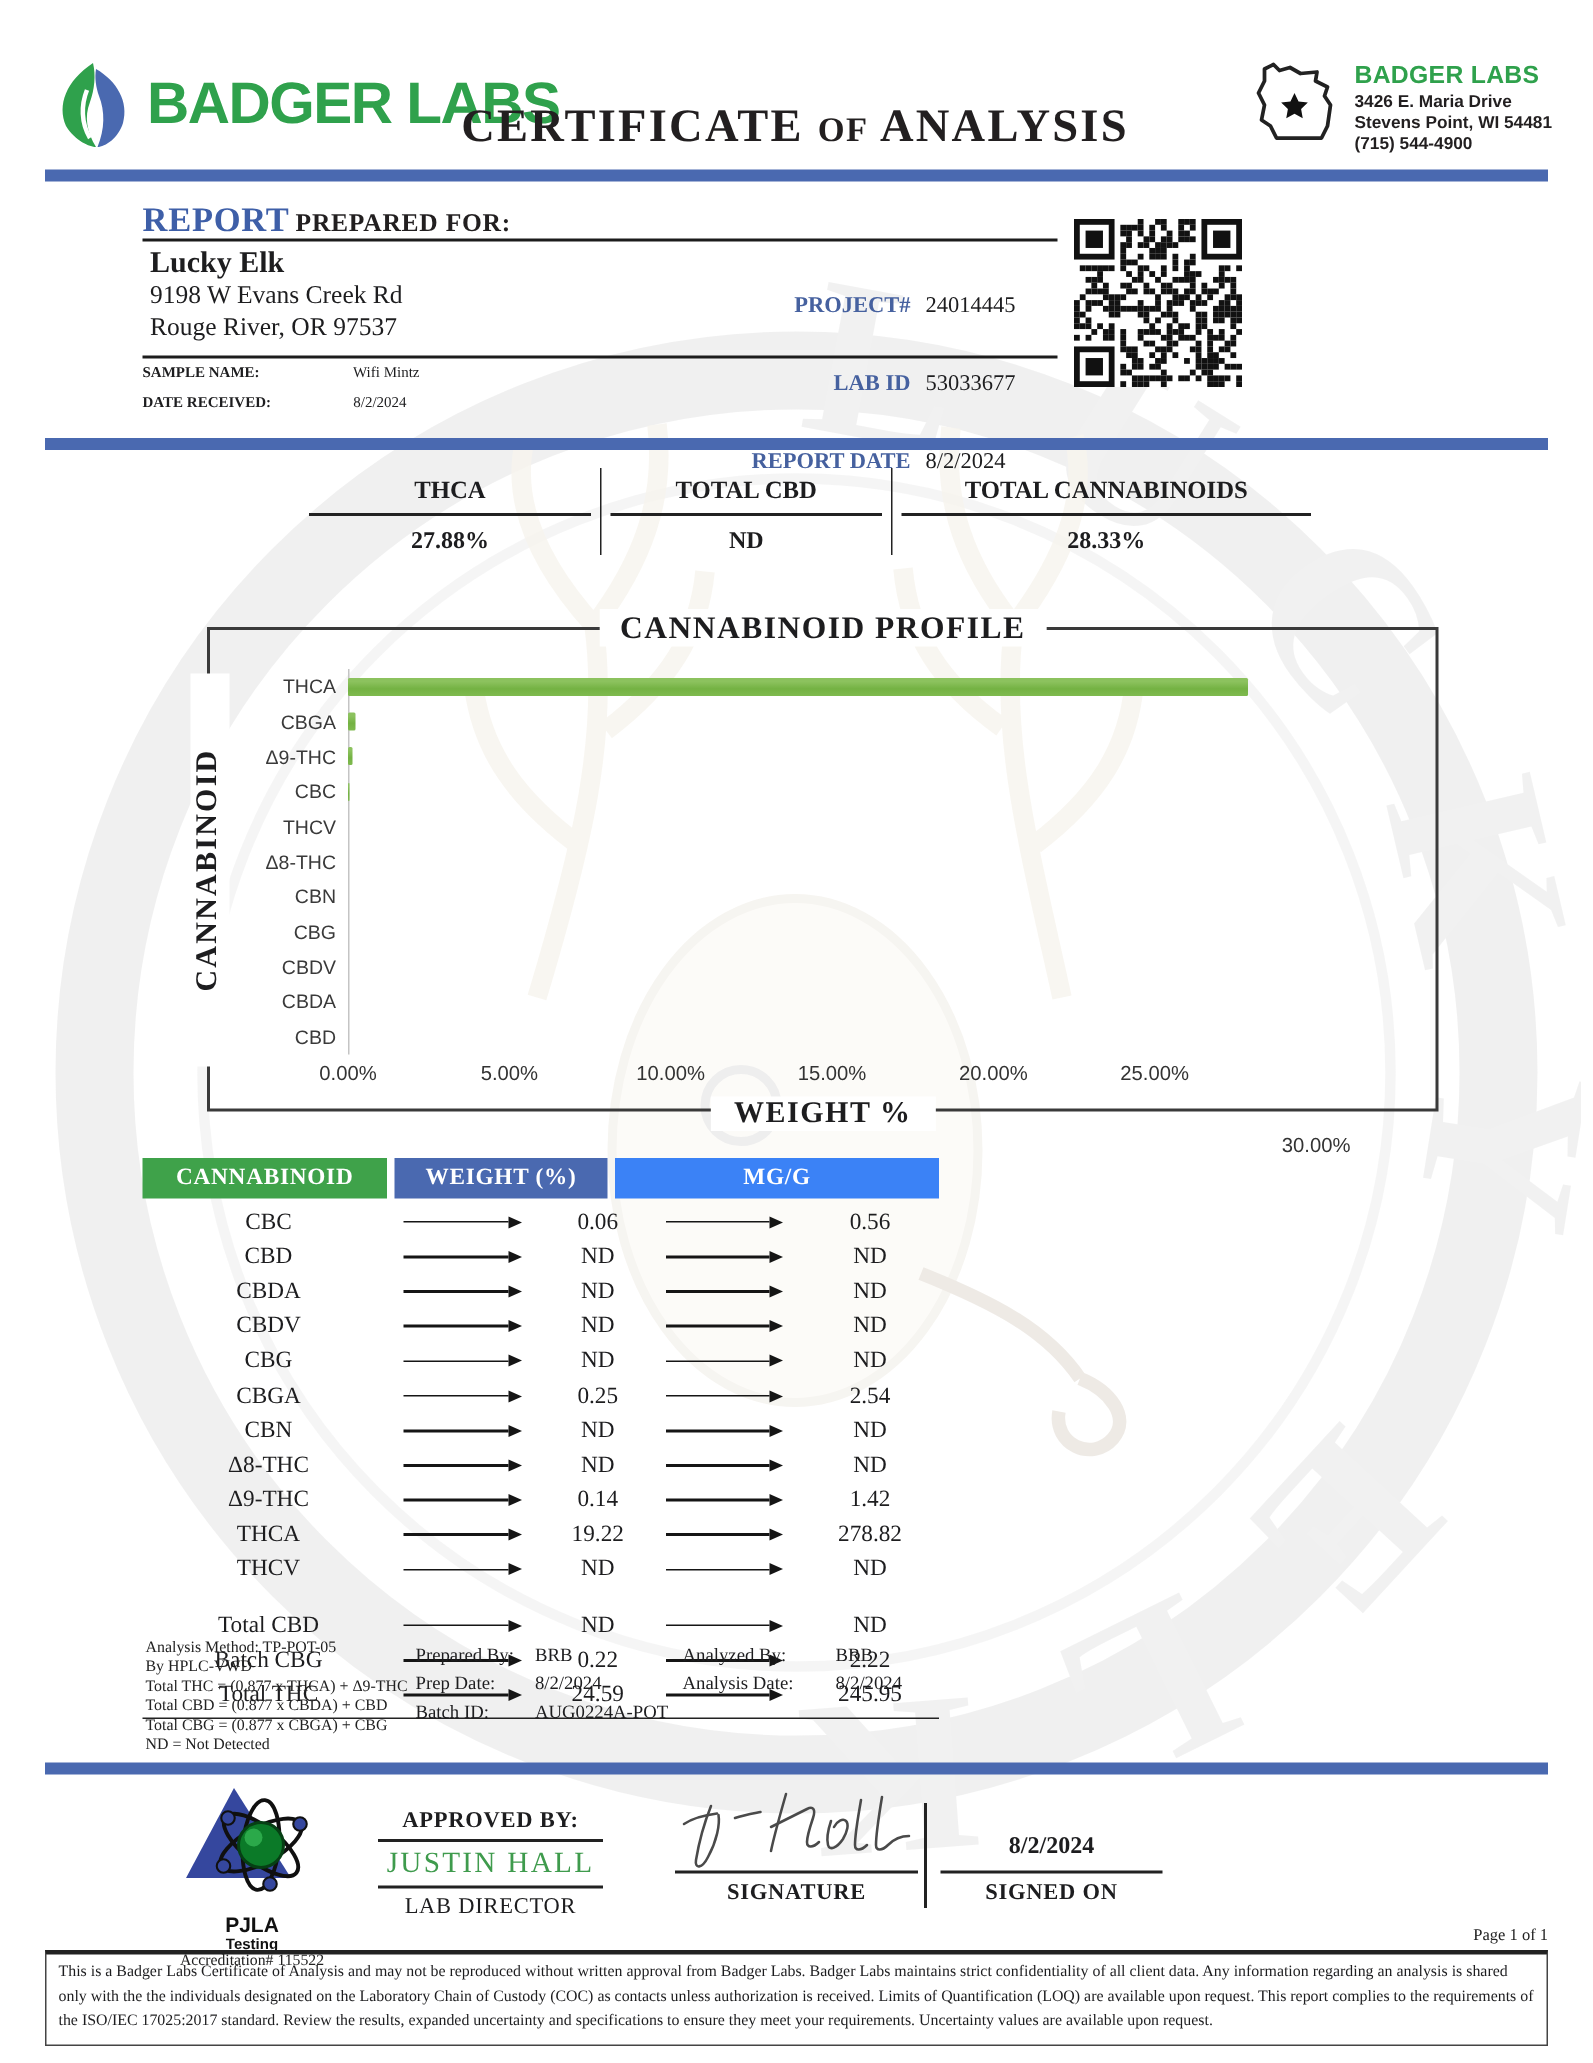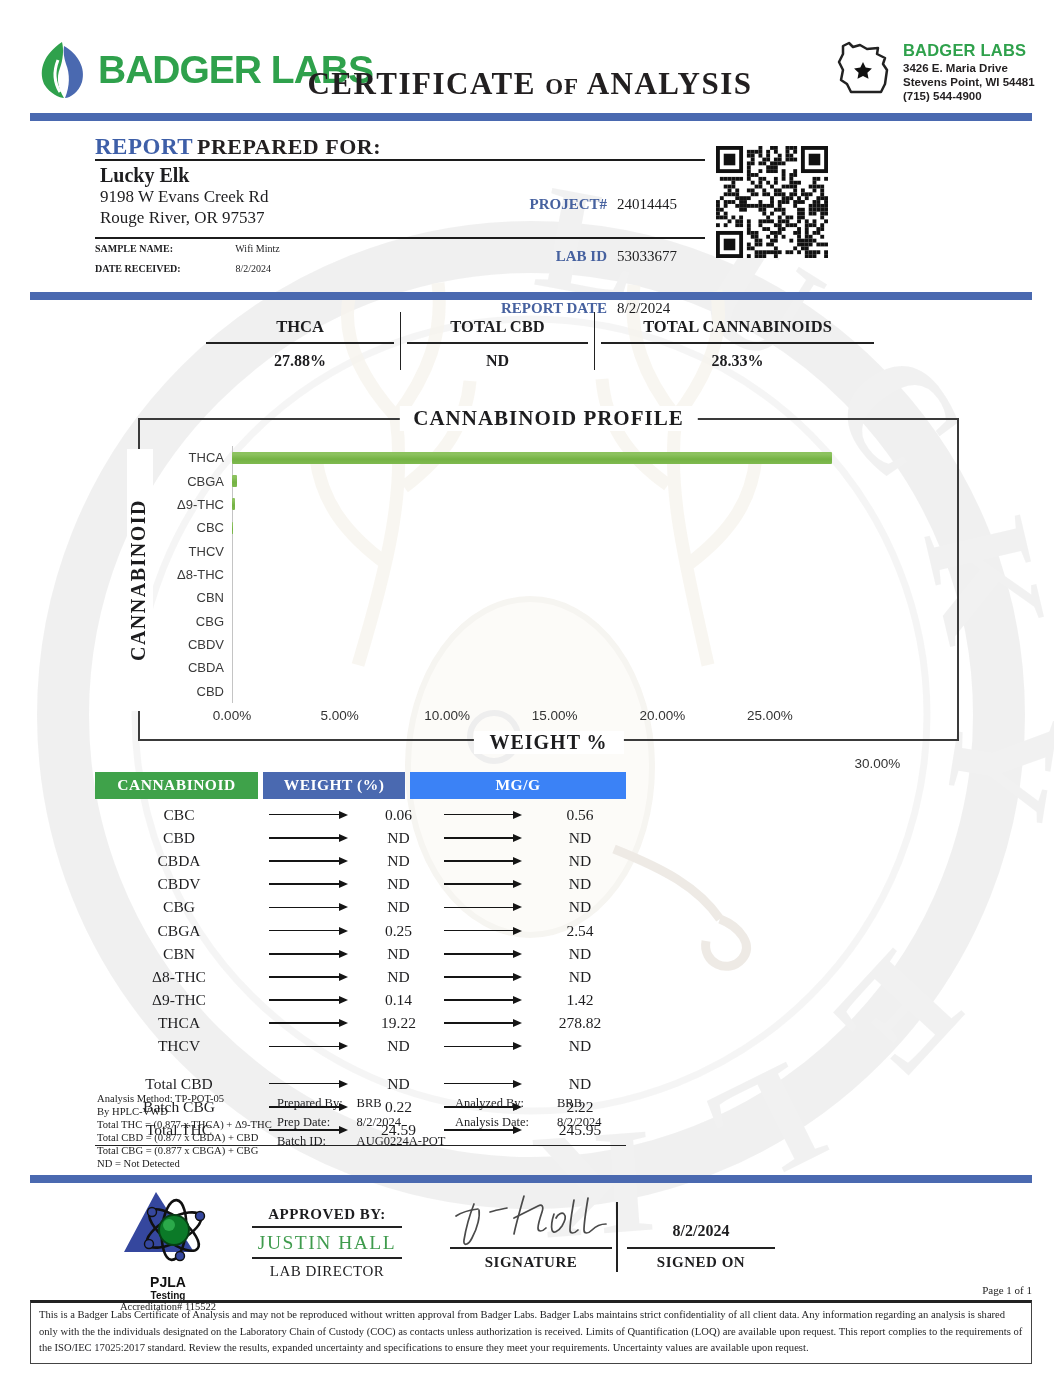--- a/index.html
+++ b/index.html
@@ -20,21 +20,21 @@
   .coa-title .of{font-size:23px;letter-spacing:1px;}
   .lab-block{left:833px;top:40px;display:flex;gap:6px;align-items:flex-start;}
   .lab-txt{font-family:"Liberation Sans","DejaVu Sans",sans-serif;line-height:1.25;}
   .lab-name{color:#2fa14c;font-weight:bold;font-size:16.5px;letter-spacing:0.2px;}
   .lab-line{font-size:11.5px;font-weight:bold;color:#221f20;}
   .bluebar{left:30px;width:1002px;height:8px;background:#4a69b0;}
 
   
   .rpt-head{left:95px;top:134px;white-space:nowrap;}
   .rpt-word{color:#3e5fa8;font-weight:bold;font-size:23px;letter-spacing:0.5px;text-align:center;}
-  .rpt-rest{color:#221f20;font-weight:bold;font-size:22px;letter-spacing:0.5px;}
+  .rpt-rest{color:#221f20;font-weight:bold;font-size:17px;letter-spacing:0.5px;}
   .rule{background:#1c1c1c;height:2px;}
   .client{left:100px;top:163px;line-height:1.22;}
   .client-name{font-weight:bold;font-size:20px;}
   .client-line{font-size:17px;}
   .meta{left:490px;top:162px;width:215px;}
   .meta-row{display:flex;justify-content:flex-end;gap:10px;font-size:15px;line-height:20px;margin-top:32px;}
   .meta-label{color:#46619f;font-weight:bold;text-align:right;flex:1;}
   .meta-val{width:88px;text-align:left;}
   .qr{left:716px;top:146px;}
   .samp-row{left:95px;font-size:10px;}

